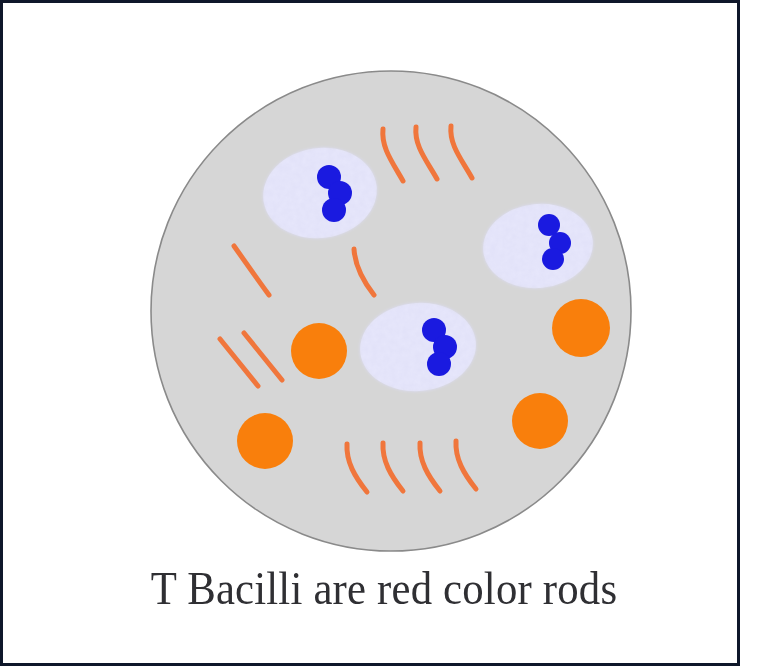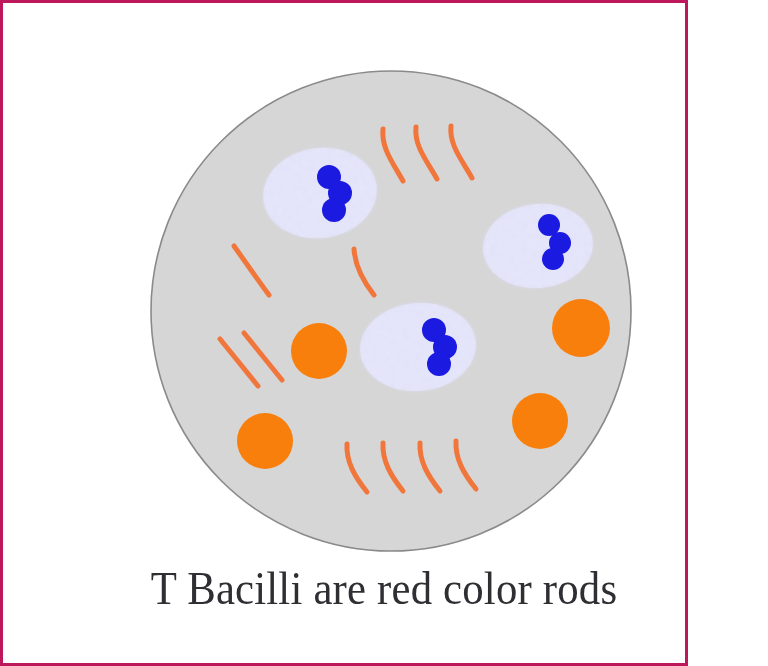--- a/index.html
+++ b/index.html
@@ -8,25 +8,25 @@
     background: #ffffff;
   }
   body {
     width: 768px;
     height: 666px;
     font-family: "Liberation Serif", serif;
     overflow: hidden;
   }
   #figure-root {
     position: relative;
-    width: 688px;
+    width: 740px;
     height: 666px;
     background: #ffffff;
     box-sizing: border-box;
-    border: 3px solid #be185d;
+    border: 3px solid #0f172a;
     padding-left: 28px;
   }
   #micrograph-svg {
     position: absolute;
     left: 0;
     top: 0;
     width: 762px;
     height: 660px;
     display: block;
   }

